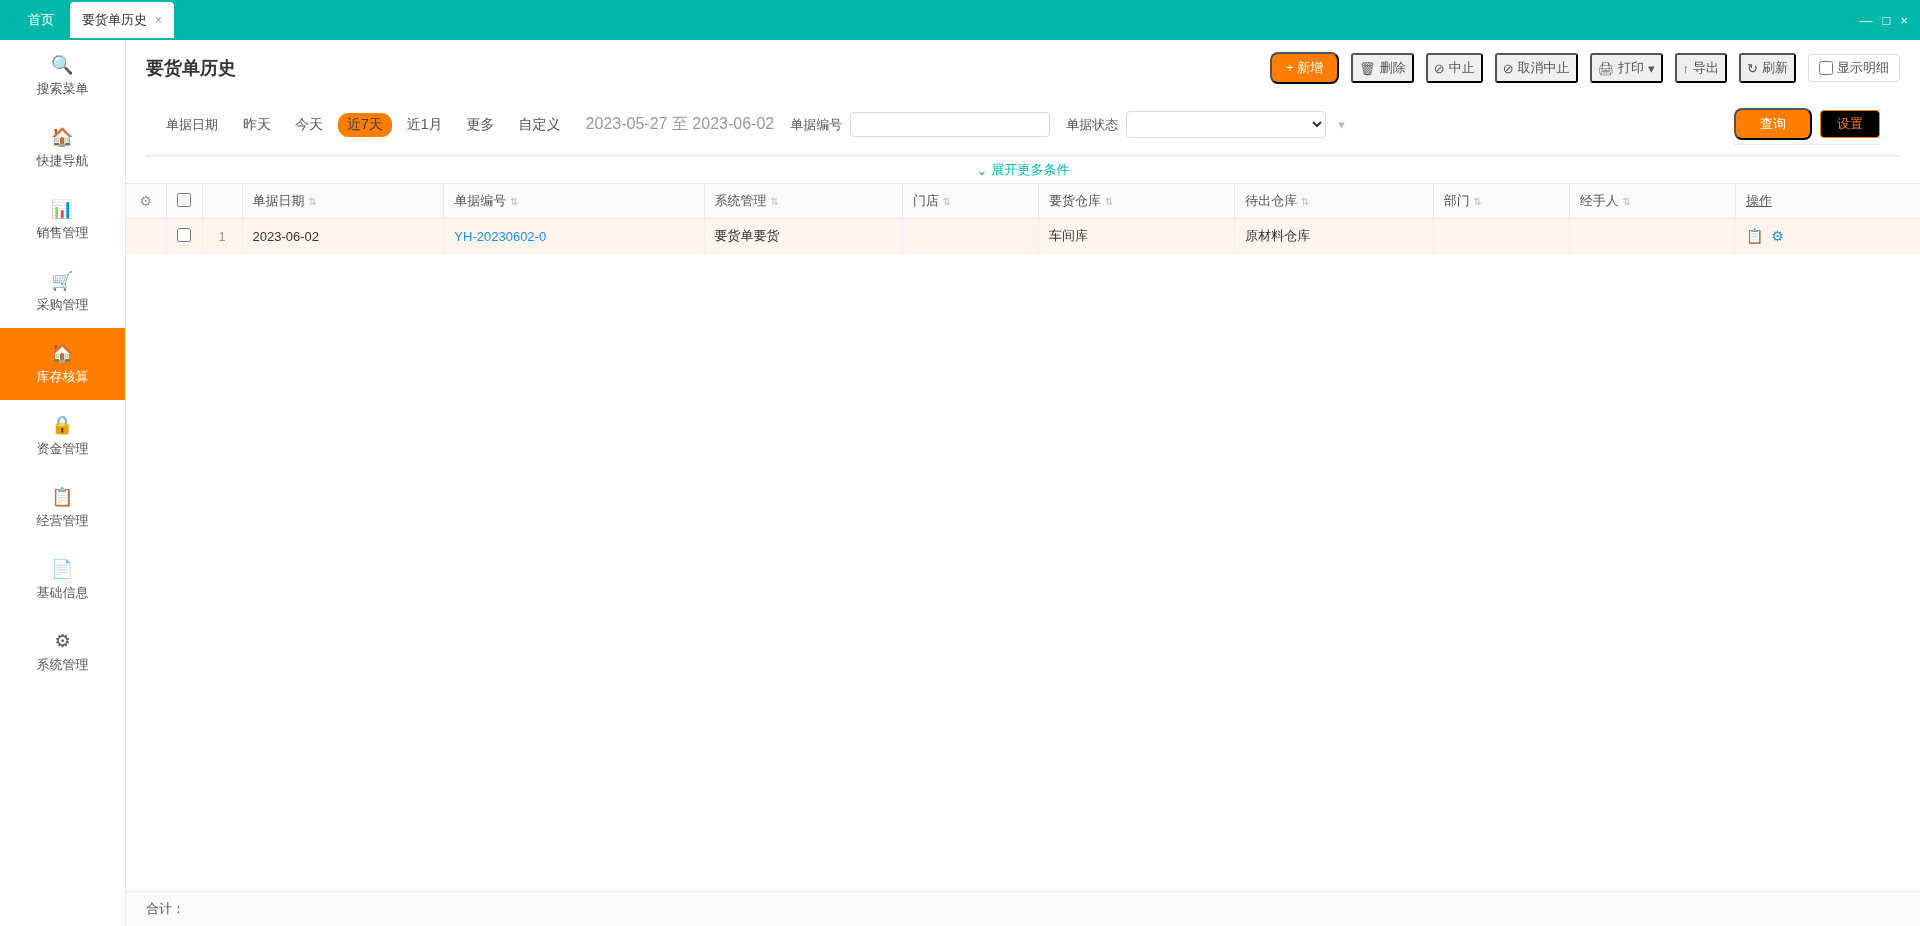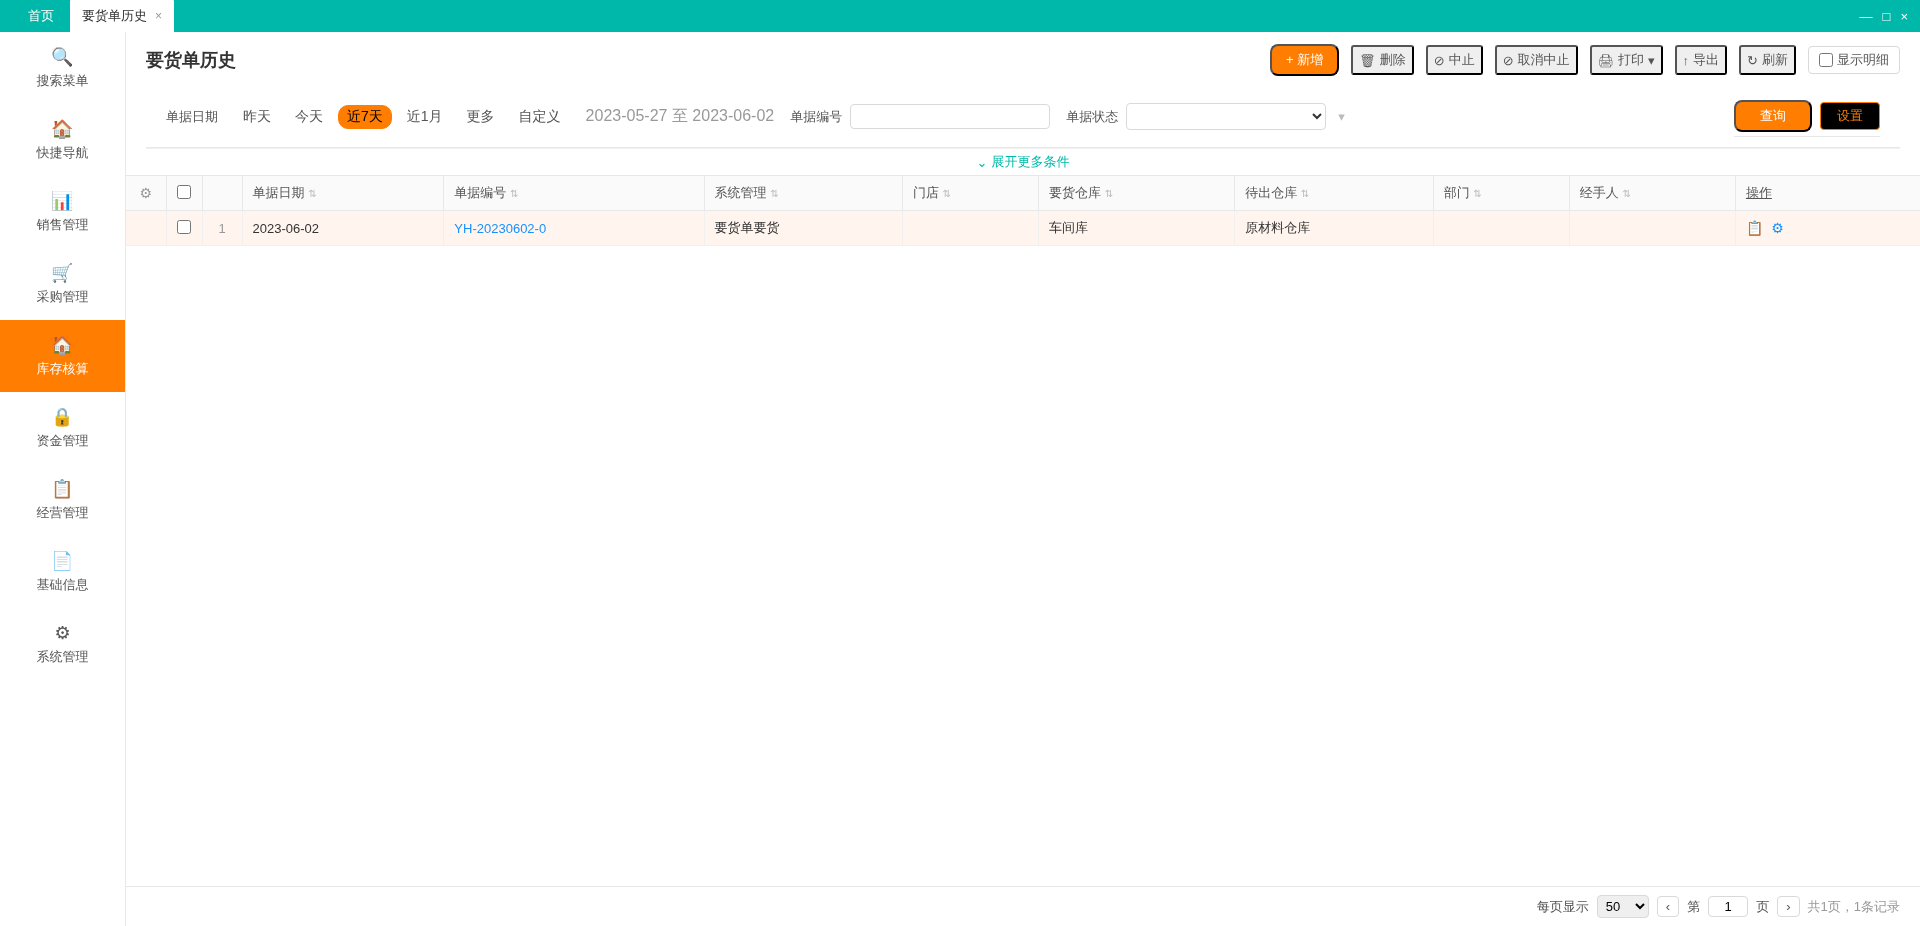--- a/index.html
+++ b/index.html
@@ -1,20 +1,20 @@
 <!DOCTYPE html>
 <html><head>
   <meta charset="utf-8">
   <style>
     * { box-sizing: border-box; margin: 0; padding: 0; font-family: 'Microsoft YaHei', Arial, sans-serif; font-size: 13px; }
     body { display: flex; flex-direction: column; height: 926px; overflow: hidden; background: #f0f2f5; }
 
     
     .top-bar {
-      display: flex; align-items: center; background: #00b8a9; height: 32px; padding: 0 12px; color: white;
+      display: flex; align-items: center; background: #00b8a9; height: 40px; padding: 0 12px; color: white;
     }
     .top-bar .tab-home {
       padding: 0 16px; height: 36px; display: flex; align-items: center; color: white; font-size: 13px; cursor: pointer;
     }
     .top-bar .tab-active {
       background: white; color: #333; border-radius: 4px 4px 0 0; padding: 0 12px; height: 36px; display: flex; align-items: center; font-size: 13px; cursor: pointer; gap: 8px;
     }
     .top-bar .tab-active .close-icon { color: #999; font-size: 12px; cursor: pointer; }
     .top-bar .spacer { flex: 1; }
     .top-bar .top-icons { display: flex; gap: 10px; align-items: center; color: white; font-size: 16px; cursor: pointer; }
@@ -52,21 +52,21 @@
     .toolbar-btn.primary { background: #ff7d00; color: white; padding: 5px 14px; border-radius: 8px; }
     .toolbar-btn.outline { border: 1px solid #ff7d00; color: #ff7d00; padding: 4px 12px; border-radius: 4px; background: #000000; }
 
     
     .filter-row {
       display: flex; align-items: center; padding: 10px 20px; background: white; border-bottom: 1px solid #e8e8e8; gap: 16px; flex-wrap: wrap;
     }
     .filter-label { color: #555; white-space: nowrap; font-size: 13px; }
     .filter-date-btns { display: flex; gap: 6px; align-items: center; }
     .date-btn { padding: 2px 8px; border-radius: 10px; cursor: pointer; font-size: 14px; color: #555; border: 1px solid transparent; }
-    .date-btn.active { background: #ff7d00; color: #000000; border-color: #ff7d00; border-radius: 10px; }
+    .date-btn.active { background: #ff7d00; color: #404040; border-color: #ff7d00; border-radius: 10px; }
     .date-range { color: #999; font-size: 16px; }
     .filter-input-group { display: flex; align-items: center; gap: 8px; }
     .filter-input { border: 1px solid #d9d9d9; border-radius: 4px; padding: 4px 8px; width: 200px; font-size: 13px; color: #333; outline: none; }
     .filter-select-group { display: flex; align-items: center; gap: 8px; flex: 1; }
     .filter-select { border: 1px solid #d9d9d9; border-radius: 4px; padding: 4px 8px; width: 200px; font-size: 13px; color: #333; outline: none; background: white; }
     .expand-btn { display: flex; align-items: center; gap: 4px; color: #00b8a9; cursor: pointer; font-size: 13px; white-space: nowrap; }
     .filter-action-row { display: flex; justify-content: center; padding: 4px 0; background: white; border-bottom: 1px solid #e8e8e8; }
 
     
     .table-area { flex: 1; overflow-y: auto; background: white; margin: 0; }
@@ -330,28 +330,18 @@
               <div class="action-icons">
                 <span class="action-icon">📋</span>
                 <span class="action-icon">⚙</span>
               </div>
             </td>
           </tr>
         </tbody>
       </table>
     </div>
 
-
-    <div class="pagination">
-      <span>每页显示</span>
-      <select class="page-size-select">
-        <option value="50">50</option>
-        <option value="100">100</option>
-      </select>
-      <button class="page-btn">‹</button>
-      <span>第</span>
-      <input type="text" class="page-input" value="1" style="">
-      <span>页</span>
-      <button class="page-btn">›</button>
-      <span class="page-info">共1页，1条记录</span>
-    </div>
+    <div class="footer-sum">
+      <span>合计：</span>
+    </div>
+
   </div>
 </div>
 
 </body></html>

